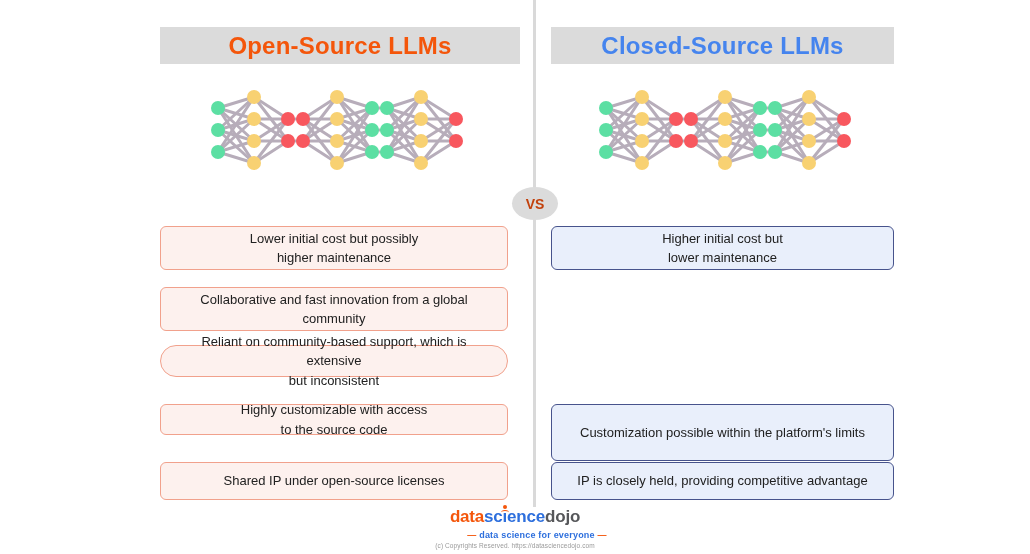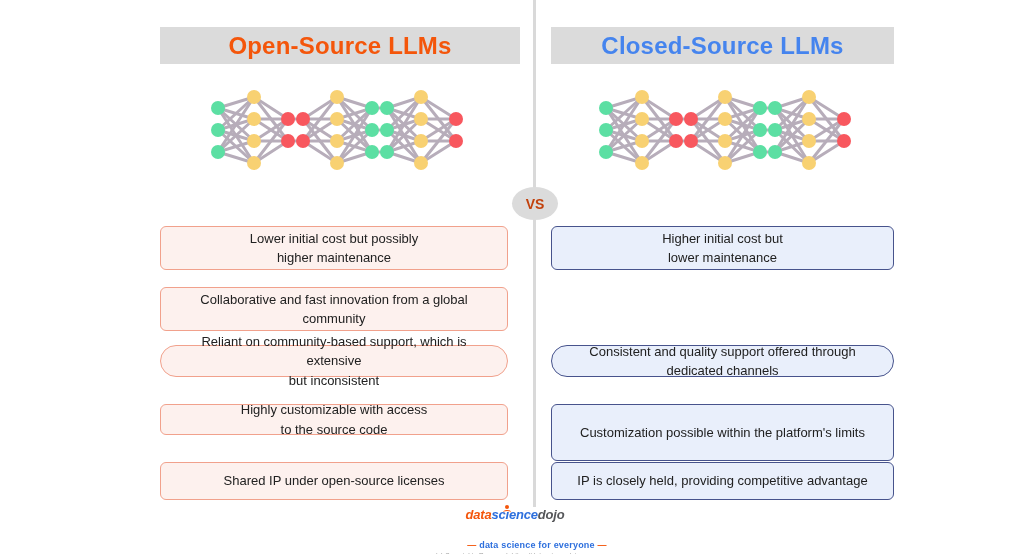--- a/index.html
+++ b/index.html
@@ -39,30 +39,30 @@
   .box-open{left:160px; width:348px; background:var(--open-box-bg); border:1px solid var(--open-box-border);}
   .box-closed{left:551px; width:343px; background:var(--closed-box-bg); border:1px solid var(--closed-box-border);}
   .row1{top:226px; height:44px;}
   .row2{top:287px; height:44px;}
   .row3{top:345px; height:32px;border-radius:17px;}
   .row4{top:404px; height:31px;}
   .row5{top:462px; height:38px;}
   .row4.single{height:57px;}
   .row5.single{height:38px;}
   .footer{position:absolute; left:0; right:0; top:508px; text-align:center; line-height:1;}
-  .logo-line{font-size:13px; font-weight:700; letter-spacing:-0.2px;font-style:italic;}
+  .logo-line{font-size:17px; font-weight:700; letter-spacing:-0.2px;}
   .logo-data{color:var(--orange);}
   .logo-science{color:var(--logo-blue);}
   .logo-dojo{color:var(--dojo-gray);}
   .i-wrap{position:relative; display:inline-block;}
   .p-head{position:absolute; left:50%; top:-3px; width:4px; height:4px; margin-left:-2px;
     background:var(--orange); border-radius:50%;}
   .p-arms{position:absolute; left:50%; top:2px; width:8px; height:4px; margin-left:-4px;
     border-top:1.6px solid var(--orange); border-radius:50% 50% 0 0;}
-  .tagline{margin-top:20px; font-size:9px; font-weight:700; color:var(--logo-blue); letter-spacing:0.2px;padding-left:44px;}
+  .tagline{margin-top:6px; font-size:9px; font-weight:700; color:var(--logo-blue); letter-spacing:0.2px;padding-left:44px;}
   .tagline .dash{color:var(--orange); font-weight:700;}
   .copyright{margin-top:3px; font-size:6.5px; color:var(--copy-gray); letter-spacing:0.1px;}
 </style>
 </head>
 <body>
 
 <div class="canvas">
 
   <div class="divider"></div>
 
@@ -267,22 +267,20 @@
   <div class="box box-open row2">Collaborative and fast innovation from a global
 community</div>
   <div class="box box-open row3">Reliant on community-based support, which is extensive
 but inconsistent</div>
   <div class="box box-open row4">Highly customizable with access
 to the source code</div>
   <div class="box box-open row5 single">Shared IP under open-source licenses</div>
 
   <div class="box box-closed row1">Higher initial cost but
 lower maintenance</div>
-  <div class="box box-closed row3">Consistent and quality support offered through
-dedicated channels</div>
   <div class="box box-closed row4 single">Customization possible within the platform's limits</div>
   <div class="box box-closed row5 single">IP is closely held, providing competitive advantage</div>
 
   <div class="footer">
     <div class="logo-line">
       <span class="logo-data">data</span><span class="logo-science"><span>sc</span><span class="i-wrap"><span class="p-head"></span><span class="p-arms"></span><span>ı</span></span><span>ence</span></span><span class="logo-dojo">dojo</span>
     </div>
     <div class="tagline">
       <span class="dash">—</span>
       <span>data science for everyone</span>

